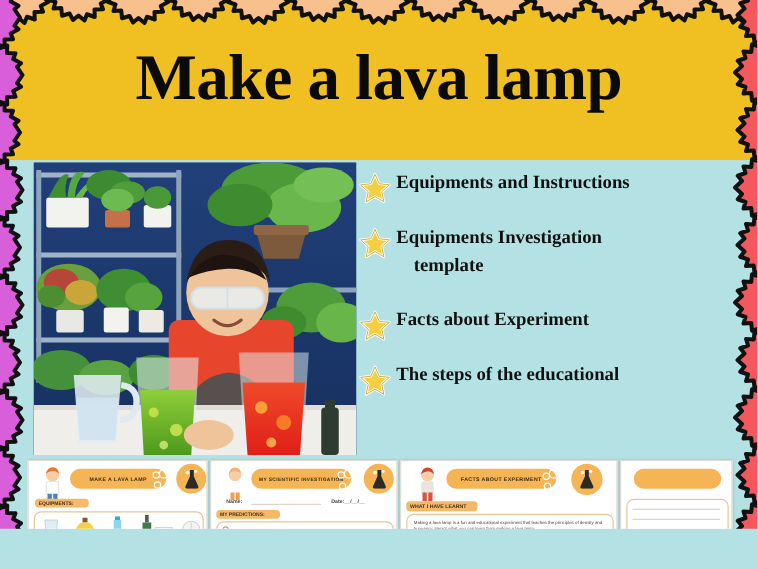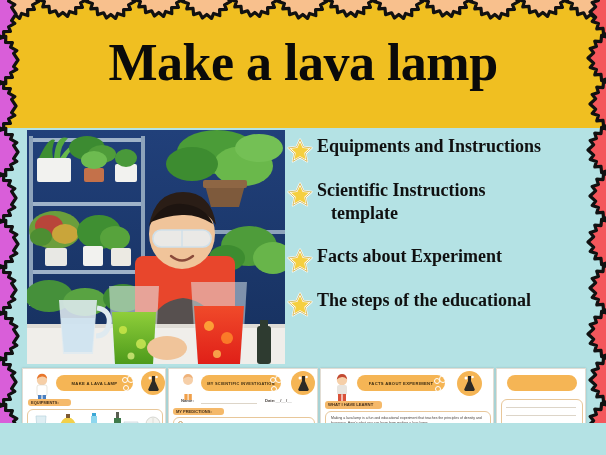--- a/index.html
+++ b/index.html
@@ -43,21 +43,21 @@
   #bullets{
     position:absolute;left:285px;top:132px;width:318px;height:232px;
     z-index:9;
   }
   .bullet{position:absolute;left:0;width:318px;}
   .bstar{position:absolute;left:2px;top:0;width:26px;height:26px;}
   .btext{
     position:absolute;left:32px;top:-3px;width:286px;
     font-family:"Liberation Serif", serif;
     font-weight:bold;
-    font-size:18px;
+    font-size:15px;
     line-height:23px;
     color:#101010;
   }
   .btext .l2{display:block;padding-left:14px;}
 
   
   #sheets{position:absolute;left:22px;top:368px;width:562px;height:92px;z-index:10;}
   .sheet{
     position:absolute;top:0;background:#ffffff;
     border:1px solid #e2ddd4;
@@ -219,21 +219,21 @@
     </div>
 
     <div class="bullet" style="top:50px;">
       <span class="bstar">
         <svg width="26" height="26" viewBox="0 0 26 26">
           <polygon points="13,1.5 16.4,9 24.5,9.9 18.4,15.4 20.1,23.4 13,19.3 5.9,23.4 7.6,15.4 1.5,9.9 9.6,9" fill="#f5cf3f" stroke="#ffffff" stroke-width="2.1" stroke-linejoin="round"></polygon>
           <polygon points="13,1.5 16.4,9 24.5,9.9 18.4,15.4 20.1,23.4 13,19.3 5.9,23.4 7.6,15.4 1.5,9.9 9.6,9" fill="none" stroke="#c9a22a" stroke-width="0.7"></polygon>
         </svg>
       </span>
       <span class="btext">
-        <span>Scientific Instructions</span>
+        <span>Equipments Investigation</span>
         <span class="l2">template</span>
       </span>
     </div>
 
     <div class="bullet" style="top:116px;">
       <span class="bstar">
         <svg width="26" height="26" viewBox="0 0 26 26">
           <polygon points="13,1.5 16.4,9 24.5,9.9 18.4,15.4 20.1,23.4 13,19.3 5.9,23.4 7.6,15.4 1.5,9.9 9.6,9" fill="#f5cf3f" stroke="#ffffff" stroke-width="2.1" stroke-linejoin="round"></polygon>
           <polygon points="13,1.5 16.4,9 24.5,9.9 18.4,15.4 20.1,23.4 13,19.3 5.9,23.4 7.6,15.4 1.5,9.9 9.6,9" fill="none" stroke="#c9a22a" stroke-width="0.7"></polygon>
         </svg>

